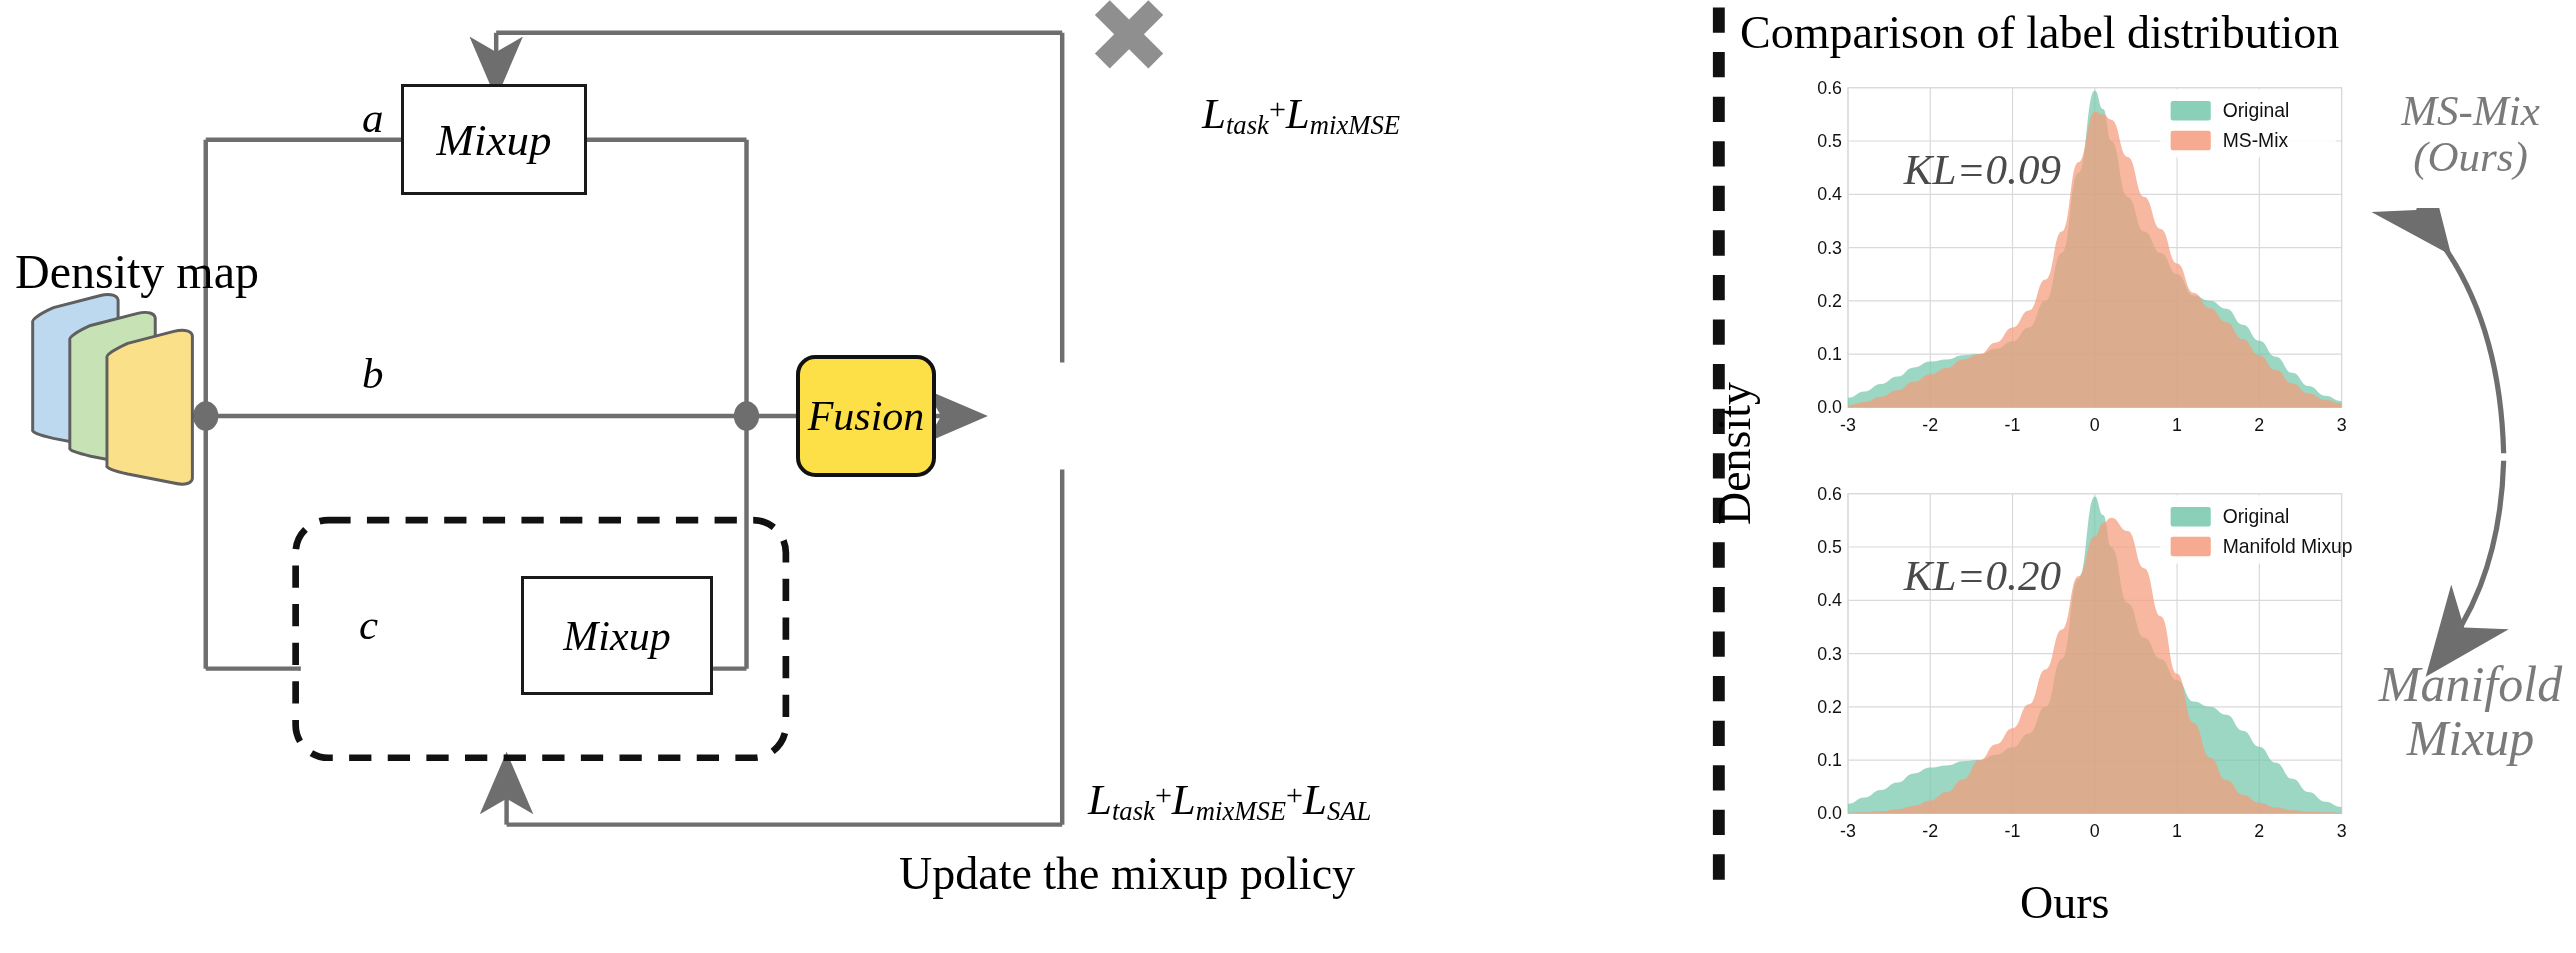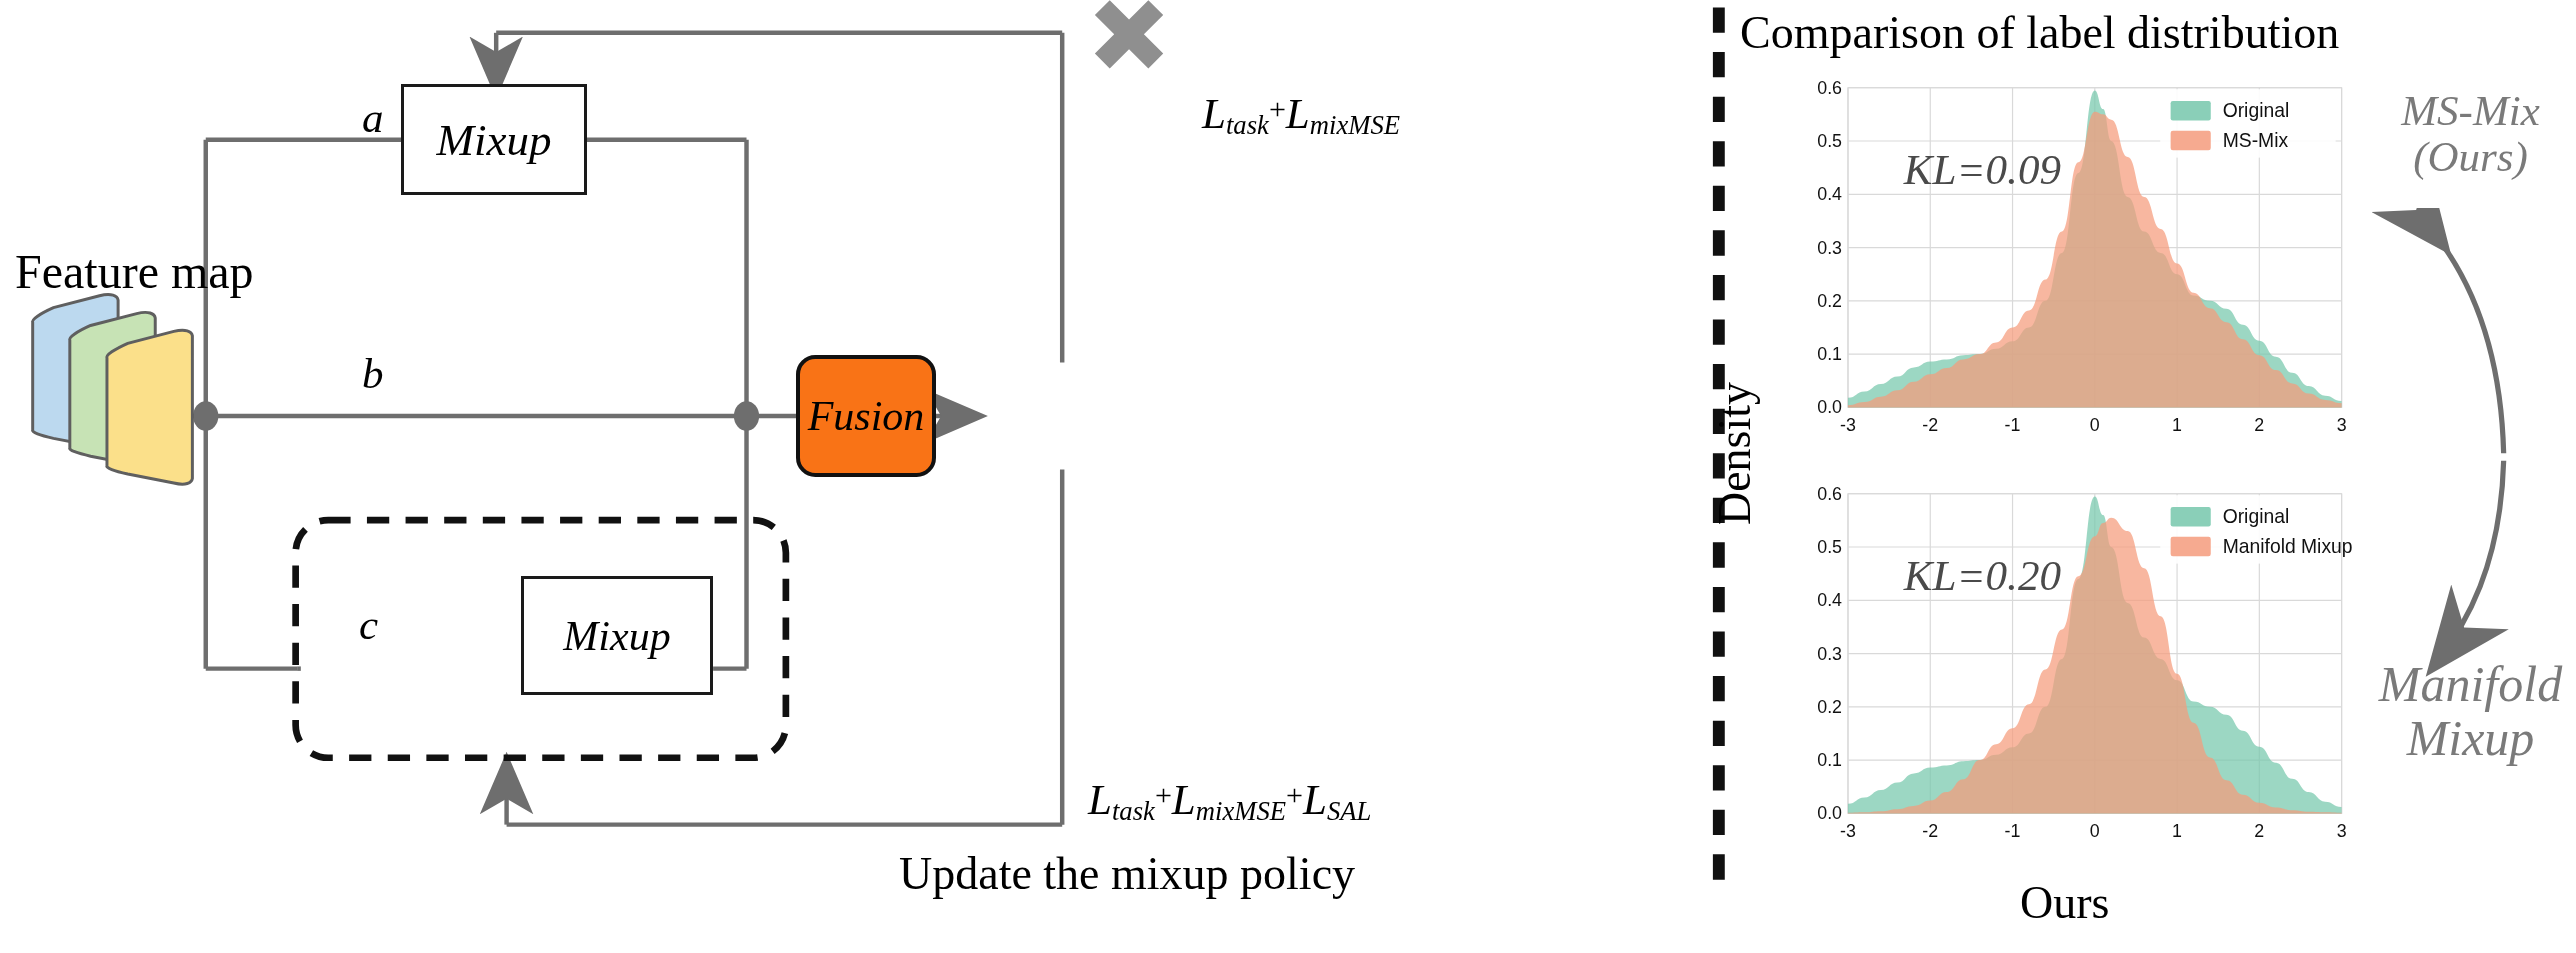--- a/index.html
+++ b/index.html
@@ -4,21 +4,21 @@
 <style>
   html,body{margin:0;padding:0;background:#ffffff;}
   body{width:2576px;height:954px;overflow:hidden;font-family:"Liberation Serif",serif;}
   #root{position:relative;width:2576px;height:954px;background:#fff;}
 
   
   #diagram{position:absolute;left:0;top:0;width:1701px;height:954px;}
   .sqbox{position:absolute;box-sizing:border-box;border:3.7px solid #1a1a1a;background:#fff;
          display:flex;align-items:center;justify-content:center;
          font-style:italic;color:#000;font-family:"Liberation Serif",serif;}
-  .rbox{position:absolute;box-sizing:border-box;border:4.5px solid #111;border-radius:19.3px;background:#f97316;
+  .rbox{position:absolute;box-sizing:border-box;border:4.5px solid #111;border-radius:19.3px;background:#fde047;
         display:flex;align-items:center;justify-content:center;
         font-style:italic;color:#000;font-family:"Liberation Serif",serif;}
   .branch-lbl{position:absolute;font-style:italic;color:#000;font-family:"Liberation Serif",serif;}
   .plaintext{position:absolute;color:#000;font-family:"Liberation Serif",serif;}
   .losslbl{position:absolute;color:#000;font-family:"Liberation Serif",serif;font-style:italic;white-space:nowrap;margin-top:43px;}
   .losslbl .cal{font-family:"Liberation Serif",serif;font-style:italic;}
   .losslbl sub{font-size:0.62em;font-style:italic;vertical-align:-0.22em;letter-spacing:0px;}
   .losslbl sup{font-size:0.70em;font-style:normal;vertical-align:0.30em;}
 
   
@@ -102,21 +102,21 @@
 
     <div class="rbox" style="left:796px;top:355px;width:140px;height:122px;font-size:42px;">
       <span>Fusion</span>
     </div>
 
 
     <div class="branch-lbl" style="left:362px;top:93px;font-size:43px;">a</div>
     <div class="branch-lbl" style="left:362px;top:349px;font-size:43px;">b</div>
     <div class="branch-lbl" style="left:359px;top:600px;font-size:43px;">c</div>
 
-    <div class="plaintext" style="left:15px;top:244px;font-size:48px;">Feature map</div>
+    <div class="plaintext" style="left:15px;top:244px;font-size:48px;">Density map</div>
 
     <div class="losslbl" style="left:1202px;top:46px;font-size:43px;">
       <span class="cal">L</span><sub>task</sub><sup>+</sup><span class="cal">L</span><sub>mixMSE</sub>
     </div>
 
     <div class="losslbl" style="left:1088px;top:732px;font-size:43px;text-align:right;">
       <span class="cal">L</span><sub>task</sub><sup>+</sup><span class="cal">L</span><sub>mixMSE</sub><sup>+</sup><span class="cal">L</span><sub>SAL</sub>
     </div>
 
     <div class="plaintext" style="left:899px;top:847px;font-size:46px;">Update the mixup policy</div>

